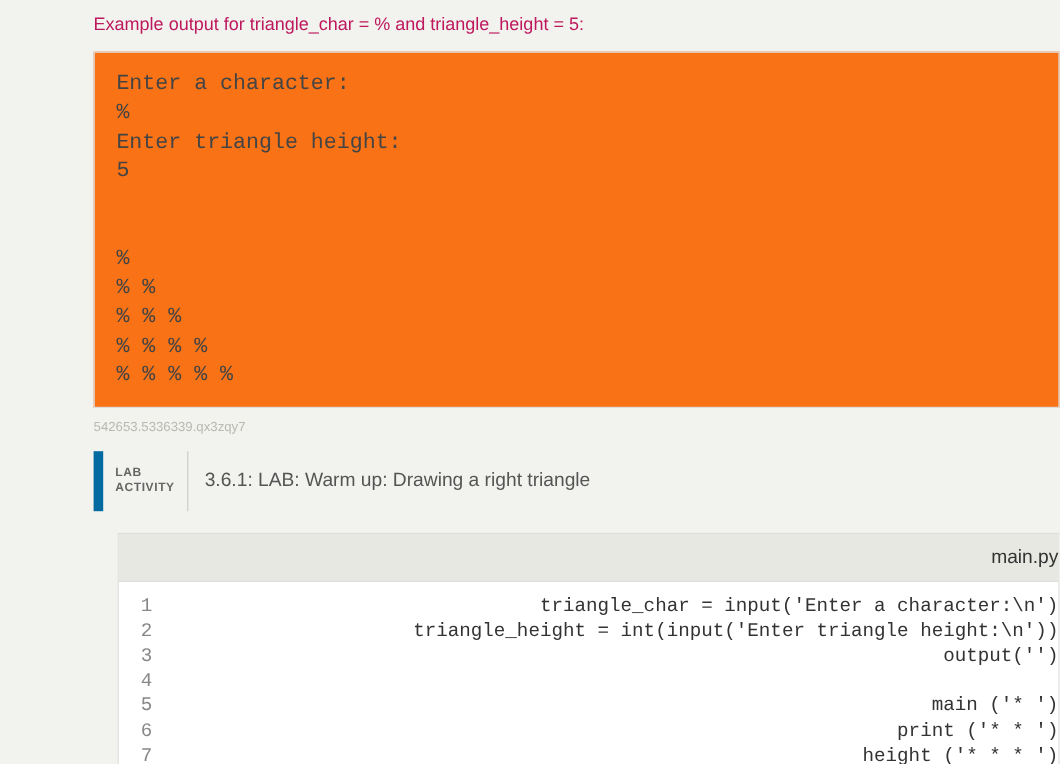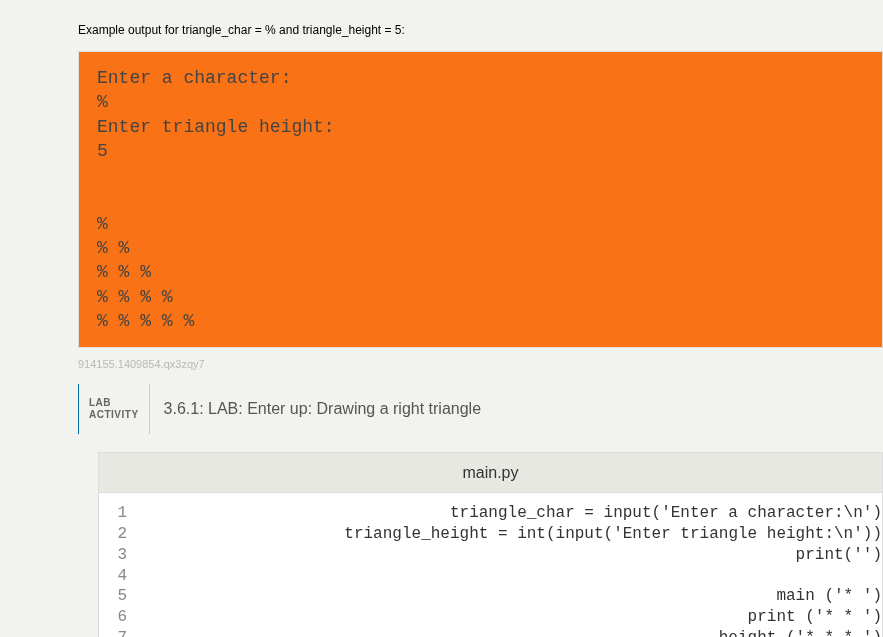--- a/index.html
+++ b/index.html
@@ -11,23 +11,23 @@
       font-family: Arial, Helvetica, sans-serif;
       background: #f2f2ef;
       color: #555;
       width: 883px;
       height: 637px;
       overflow: hidden;
       padding: 0 0 0 78px;
       font-size: 15px;
     }
     .intro-text {
-      color: #000000;
-      font-size: 12px;
-      margin-top: 23px;
+      color: #be185d;
+      font-size: 15px;
+      margin-top: 12px;
       margin-bottom: 14px;
     }
     .output-box {
       background: #f97316;
       border: 1px solid #ddd;
       padding: 14px 18px;
       font-family: "Courier New", Courier, monospace;
       font-size: 18px;
       color: #444;
       line-height: 1.35;
@@ -35,21 +35,21 @@
       min-height: 230px;
     }
     .tiny-id {
       font-size: 11px;
       color: #b9b8b1;
       margin: 10px 0 14px 0;
     }
     .lab-header {
       display: flex;
       align-items: stretch;
-      border-left: 1px solid #0369a1;
+      border-left: 8px solid #0369a1;
       background: #f2f2ef;
       height: 50px;
     }
     .lab-badge {
       display: flex;
       flex-direction: column;
       justify-content: center;
       padding: 0 10px 0 10px;
       font-size: 10px;
       font-weight: bold;
@@ -70,21 +70,21 @@
       border: 1px solid #ddd;
       margin-top: 18px;
       margin-left: 20px;
     }
     .editor-tab-bar {
       background: #e8e8e3;
       border-bottom: 1px solid #ddd;
       height: 40px;
       display: flex;
       align-items: center;
-      justify-content: center;
+      justify-content: flex-end;
     }
     .editor-tab-bar .filename {
       font-size: 16px;
       color: #333;
     }
     .code-area {
       font-family: "Courier New", Courier, monospace;
       font-size: 16px;
       color: #333;
       padding: 10px 0 10px 0;
@@ -117,46 +117,46 @@
 <span>Enter triangle height:</span>
 <span>5</span>
 <span></span>
 <span></span>
 <span>%</span>
 <span>% %</span>
 <span>% % %</span>
 <span>% % % %</span>
 <span>% % % % %</span></div>
 
-<div class="tiny-id">914155.1409854.qx3zqy7</div>
+<div class="tiny-id">542653.5336339.qx3zqy7</div>
 
 <div class="lab-header">
   <div class="lab-badge">
     <span>LAB</span>
     <span>ACTIVITY</span>
   </div>
-  <div class="lab-title">3.6.1: LAB: Enter up: Drawing a right triangle</div>
+  <div class="lab-title">3.6.1: LAB: Warm up: Drawing a right triangle</div>
 </div>
 
 <div class="editor-container">
   <div class="editor-tab-bar">
     <span class="filename">main.py</span>
   </div>
   <div class="code-area">
     <div class="code-line">
       <div class="gutter">1</div>
       <div class="code">triangle_char = input('Enter a character:\n')</div>
     </div>
     <div class="code-line">
       <div class="gutter">2</div>
       <div class="code">triangle_height = int(input('Enter triangle height:\n'))</div>
     </div>
     <div class="code-line">
       <div class="gutter">3</div>
-      <div class="code">print('')</div>
+      <div class="code">output('')</div>
     </div>
     <div class="code-line">
       <div class="gutter">4</div>
       <div class="code"></div>
     </div>
     <div class="code-line">
       <div class="gutter">5</div>
       <div class="code">main ('* ')</div>
     </div>
     <div class="code-line">

